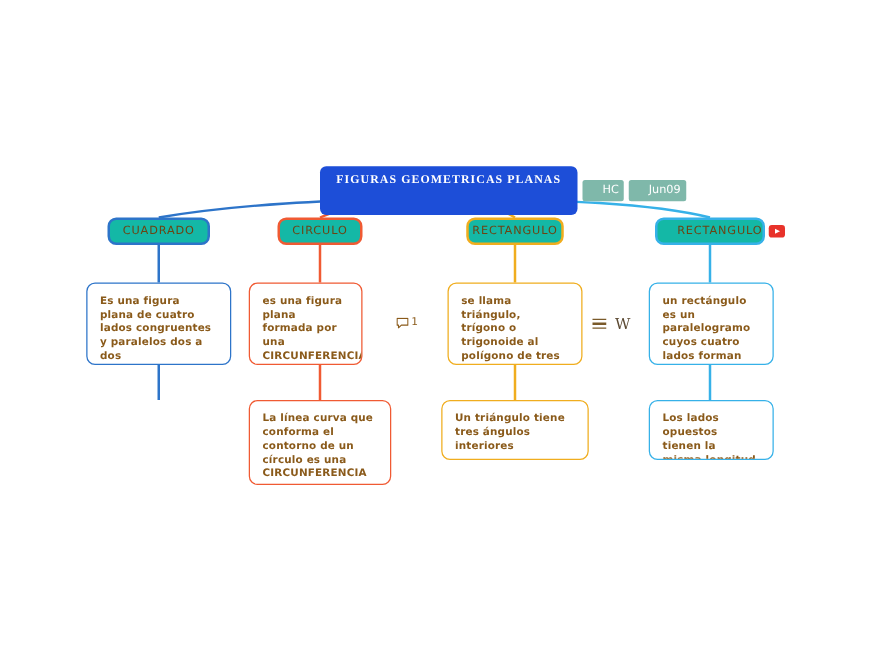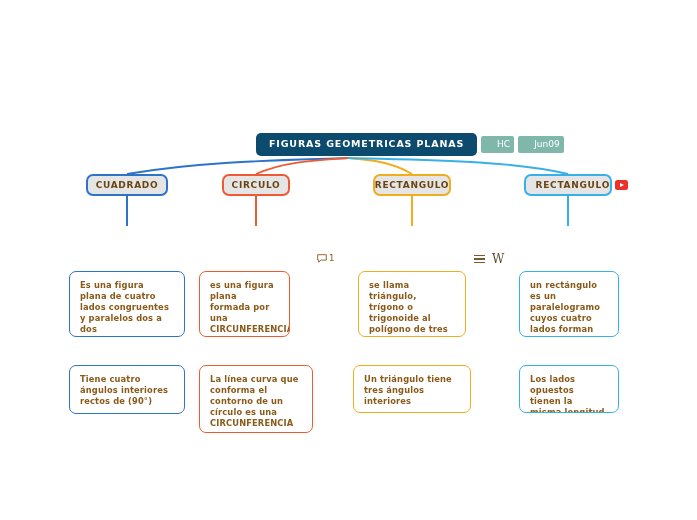--- a/index.html
+++ b/index.html
@@ -34,52 +34,53 @@
   
   .root-wrap {
     position: absolute;
     left: 256px;
     top: 133px;
     display: flex;
     align-items: center;
     gap: 4px;
   }
   .root-node {
-    background: #0c4a6e;
+    background: #1d4ed8;
     border-radius: 5px;
-    padding: 5px 13px 6px 13px;
+    padding: 5px 13px 22px 13px;
     color: #ffffff;
     font-size: 9.5px;
     font-weight: bold;
     letter-spacing: 0.85px;
     line-height: 12px;
     white-space: nowrap;
     box-sizing: border-box;
+    font-family: Liberation Serif, serif;
   }
   .root-badge {
     background: #7fb8aa;
     color: #ffffff;
     font-size: 9px;
     font-weight: normal;
     line-height: 12px;
     padding: 2px 4px 3px 16px;
     border-radius: 2px;
     white-space: nowrap;
   }
 
   
   .topic {
     position: absolute;
     box-sizing: border-box;
-    background: #e5e5e5;
+    background: #14b8a6;
     border: 2px solid #d946ef;
     border-radius: 7px;
     color: #6b4413;
     font-size: 9px;
-    font-weight: bold;
+    font-weight: normal;
     letter-spacing: 0.7px;
     text-align: center;
     display: flex;
     align-items: center;
     justify-content: center;
     white-space: nowrap;
   }
 
   
   .leaf {
@@ -88,21 +89,20 @@
     background: #ffffff;
     border: 1.6px solid #2d74c9;
     border-radius: 7px;
     color: #8a5a1a;
     font-size: 8.3px;
     font-weight: bold;
     line-height: 11.1px;
     letter-spacing: 0.15px;
     padding: 8px 12px 8px 10px;
     overflow: hidden;
-    margin-top: 45px;
   }
 
   
   .video-badge {
     position: absolute;
     width: 13px;
     height: 10px;
     background: #e8322a;
     border-radius: 2.5px;
     display: flex;
@@ -185,21 +185,20 @@
   <div class="root-wrap">
     <div class="root-node">FIGURAS GEOMETRICAS PLANAS</div>
     <div class="root-badge">HC</div>
     <div class="root-badge">Jun09</div>
   </div>
 
   <div class="topic" style="left:86px; top:174px; width:82px; height:22px; border-color:#2d74c9;">
     <span>CUADRADO</span>
   </div>
   <div class="leaf" style="left:69px; top:226px; width:116px; height:66px; border-color:#2d74c9;">Es una figura plana de cuatro lados congruentes y paralelos dos a dos</div>
-  <div class="leaf" style="left:69px; top:320px; width:116px; height:49px; border-color:#2d74c9;">Tiene cuatro ángulos interiores rectos de (90°)</div>
 
   <div class="topic" style="left:222px; top:174px; width:68px; height:22px; border-color:#f05a33;">
     <span>CIRCULO</span>
   </div>
   <div class="leaf" style="left:199px; top:226px; width:91px; height:66px; border-color:#f05a33;">es una figura plana formada por una CIRCUNFERENCIA y su interior.</div>
   <div class="comment-marker" style="left:317px; top:253px;">
     <svg width="10" height="9" viewBox="0 0 10 9">
       <path d="M0.7,0.7 h8.6 v5.4 h-5.2 l-2.3,2.2 v-2.2 h-1.1 z" fill="none" stroke="#8a5a1a" stroke-width="0.9" stroke-linejoin="round"></path>
     </svg>
     <span class="count">1</span>

